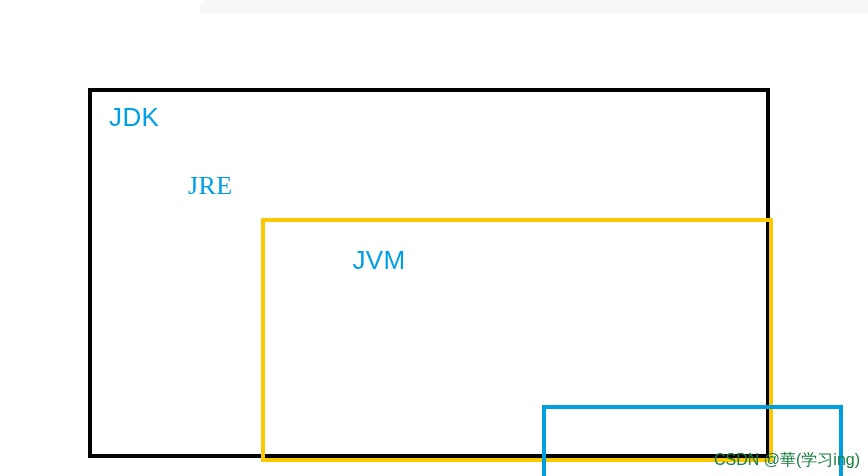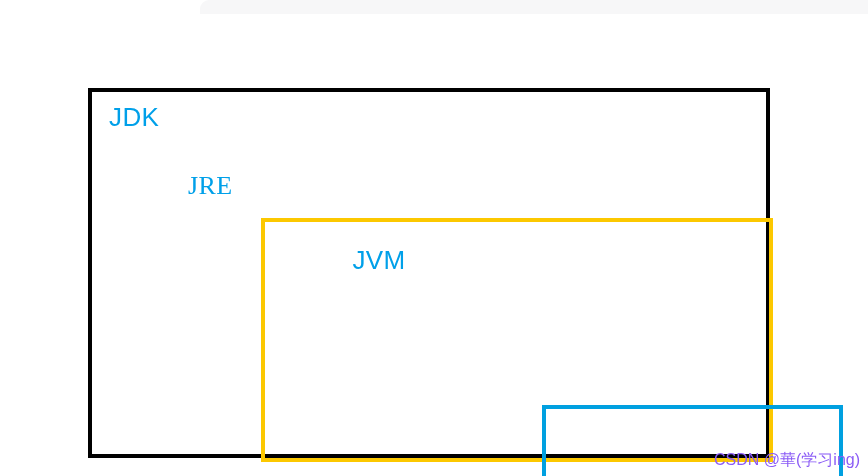--- a/index.html
+++ b/index.html
@@ -100,21 +100,21 @@
     width: 868px;
     text-align: center;
     text-indent: -110px;
   }
 
   
   #watermark {
     position: absolute;
     right: 8px;
     bottom: 5px;
-    color: #8b5cf6;
+    color: #15803d;
     font-size: 16px;
     line-height: 1.3;
     white-space: nowrap;
     font-family: "Liberation Sans", sans-serif;
   }
 </style>
 </head>
 <body>
 
 <div id="top-strip"></div>

